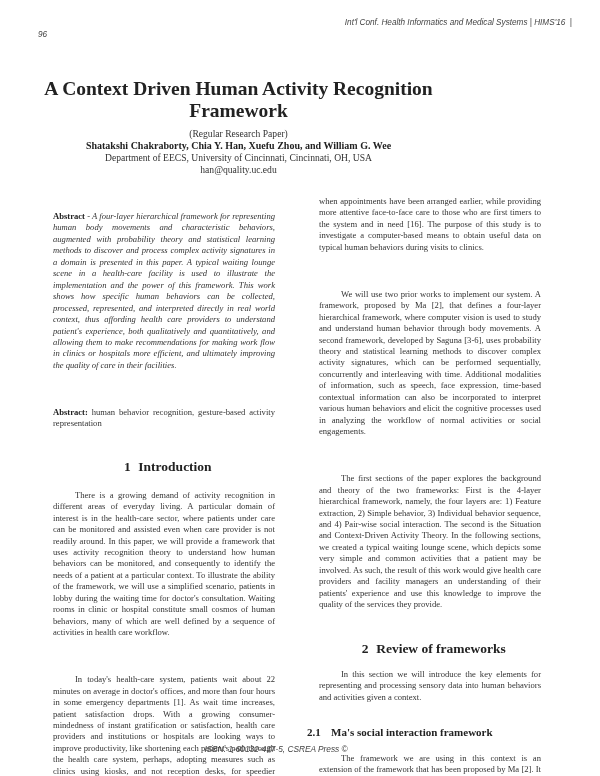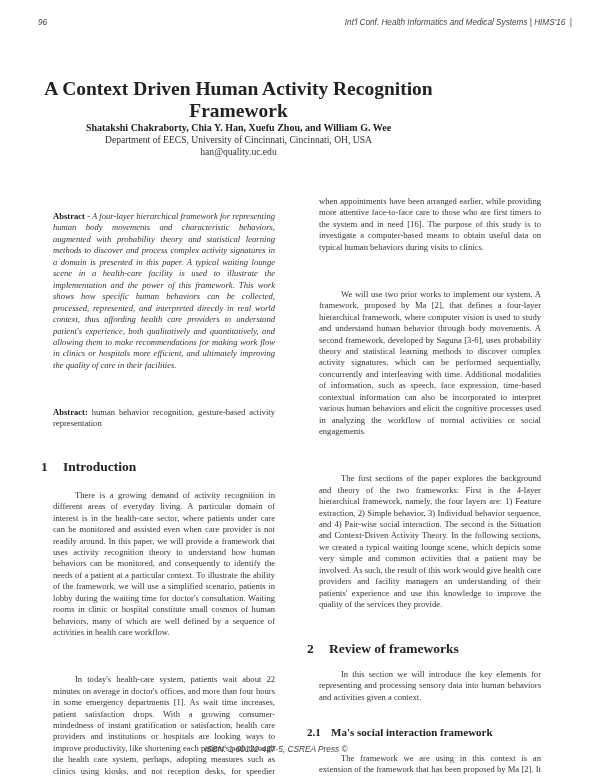--- a/index.html
+++ b/index.html
@@ -1,59 +1,60 @@
 <!DOCTYPE html>
 <html><head>
 <meta charset="utf-8">
 <style>
   * { margin: 0; padding: 0; box-sizing: border-box; }
   html, body { width: 600px; height: 776px; background: #ffffff; overflow: hidden; }
   body { position: relative; font-family: "Liberation Serif", serif; color: #222; }
 
   .running-head { position: absolute; top: 18px; left: 38px; right: 28px; height: 12px;
     font-family: "Liberation Sans", sans-serif; font-style: italic; font-size: 8.2px; color: #444; }
-  .running-head .page-num { position: absolute; left: 0; top: 0; }
+  .running-head .page-num { position: absolute; left: 0; top: 12px; }
   .running-head .conf { position: absolute; right: 0; top: 0; white-space: pre; }
 
   .title-block { position: absolute; top: 78px; left: 0; width: 477px; text-align: center; }
   .title { font-weight: bold; font-size: 19.5px; line-height: 22px; color: #222; width: 420px; margin: 0 auto; }
   .subtitle { font-size: 9.6px; line-height: 12px; margin-top: 6px; color: #333; }
   .authors { font-size: 10px; line-height: 12px; font-weight: bold; color: #222; }
   .affil { font-size: 9.6px; line-height: 12px; color: #333; }
   .email { font-size: 9.6px; line-height: 12px; color: #333; }
 
   .col { position: absolute; font-size: 8.6px; line-height: 11.45px; text-align: justify; color: #333; }
   .col-left { left: 41px; width: 246px; top: 199px; }
   .col-right { left: 307px; width: 246px; top: 184px; }
   .col p { margin: 12px; }
   .col p.indent { text-indent: 22px; }
   .gap { height: 11.5px; }
 
   .abstract { font-style: italic; }
   .abstract .lead { font-style: normal; font-weight: bold; color: #222; }
   .kw .lead { font-weight: bold; color: #222; }
 
-  .h1 { font-weight: bold; font-size: 13.5px; line-height: 16px; color: #222; text-align: left; }
+  .h1 { font-weight: bold; font-size: 13.5px; line-height: 16px; color: #222; text-align: center; }
   .h1 .num { display: inline-block; width: 22px; }
   .h2 { font-weight: bold; font-size: 11px; line-height: 14px; color: #222; text-align: left; }
   .h2 .num { display: inline-block; width: 24px; }
 
   .footer { position: absolute; top: 744px; left: 0; width: 552px; text-align: center;
     font-family: "Liberation Sans", sans-serif; font-style: italic; font-size: 8.3px; color: #444; }
 </style>
 </head>
 <body>
 
 <div class="running-head">
   <span class="page-num">96</span>
   <span class="conf">Int'l Conf. Health Informatics and Medical Systems | HIMS'16  |</span>
 </div>
 
 <div class="title-block">
   <div class="title">A Context Driven Human Activity Recognition Framework</div>
+  <div class="subtitle">(Regular Research Paper)</div>
   <div class="authors">Shatakshi Chakraborty, Chia Y. Han, Xuefu Zhou, and William G. Wee</div>
   <div class="affil">Department of EECS, University of Cincinnati, Cincinnati, OH, USA</div>
   <div class="email">han@quality.uc.edu</div>
 </div>
 
 <div class="col col-left">
   <p class="abstract"><span class="lead">Abstract</span><span> - </span><span>A four-layer hierarchical framework for representing human body movements and characteristic behaviors, augmented with probability theory and statistical learning methods to discover and process complex activity signatures in a domain is presented in this paper. A typical waiting lounge scene in a health-care facility is used to illustrate the implementation and the power of this framework. This work shows how specific human behaviors can be collected, processed, represented, and interpreted directly in real world context, thus affording health care providers to understand patient's experience, both qualitatively and quantitatively, and allowing them to make recommendations for making work flow in clinics or hospitals more efficient, and ultimately improving the quality of care in their facilities.</span></p>
   <div class="gap"></div>
   <p class="kw"><span class="lead">Abstract:</span><span> human behavior recognition, gesture-based activity representation</span></p>
   <div style="height:17px"></div>

